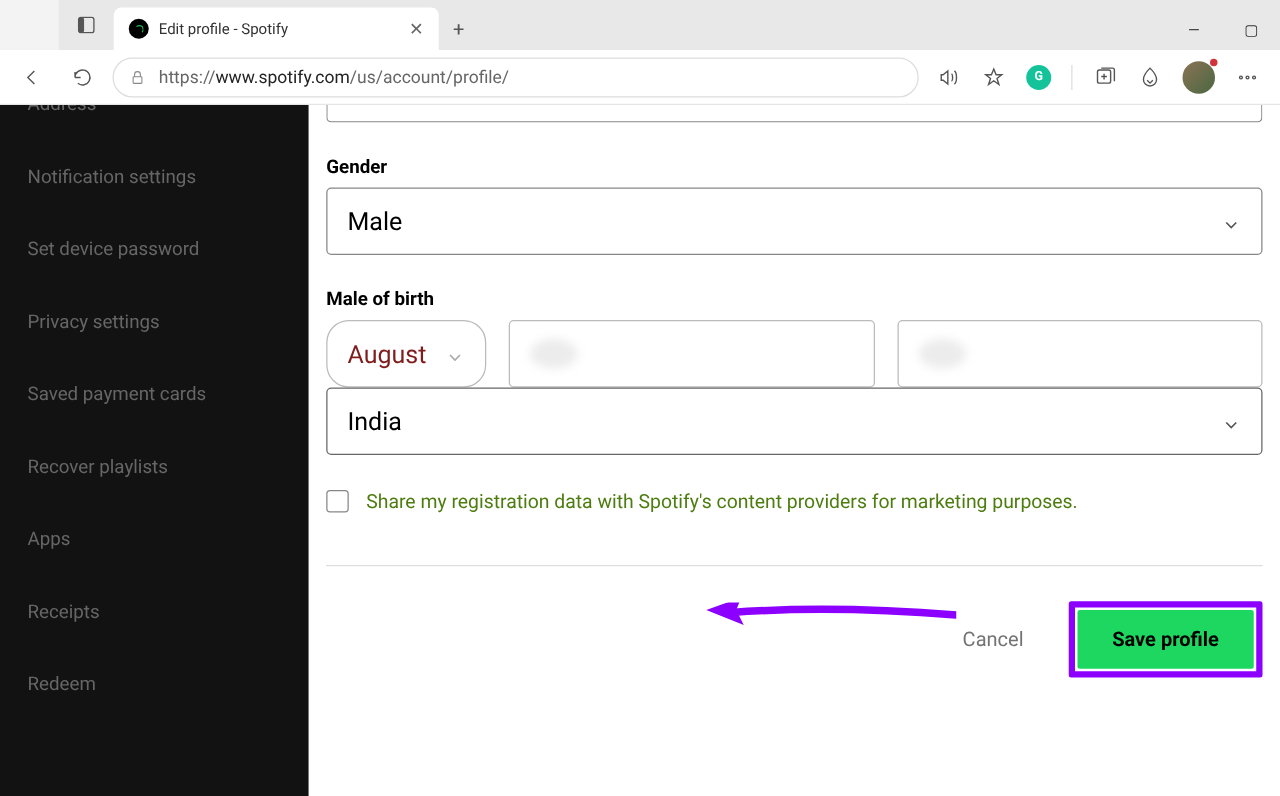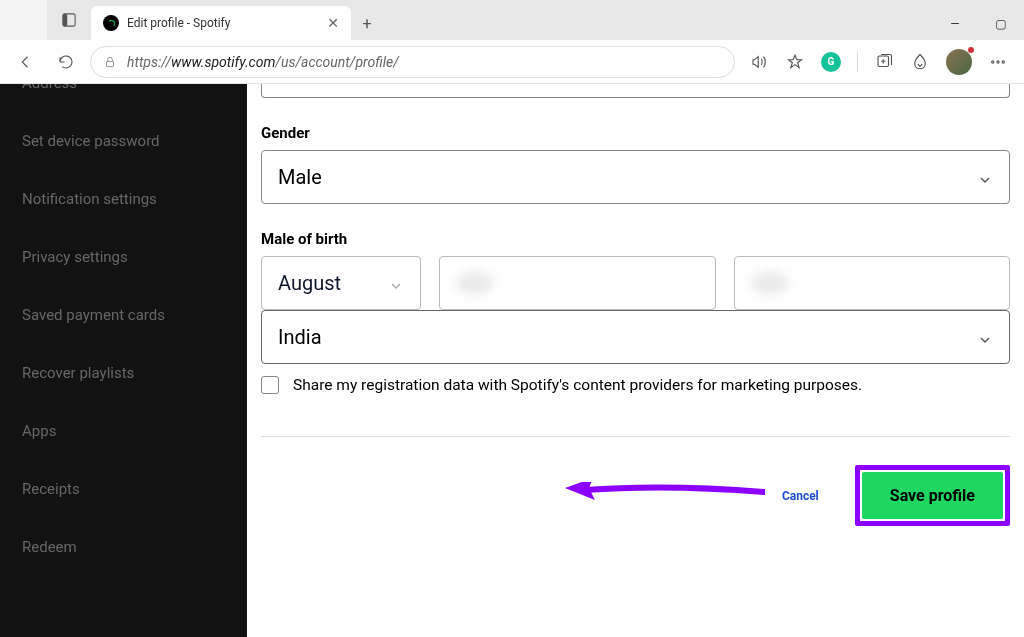--- a/index.html
+++ b/index.html
@@ -16,21 +16,21 @@
   .tab .close { margin-left: auto; font-size: 14px; color: #666; }
   .newtab { width: 32px; height: 34px; display: flex; align-items: center; justify-content: center; font-size: 16px; color: #555;}
   .win-controls { margin-left: auto; display: flex; }
   .win-btn { width: 46px; height: 32px; display: flex; align-items: center; justify-content: center; font-size: 12px; color: #333; }
 
   .toolbar { height: 44px; background: #fff; display: flex; align-items: center; padding: 0 10px; gap: 8px; border-bottom: 1px solid #e5e5e5; }
   .tb-btn { width: 32px; height: 32px; display: flex; align-items: center; justify-content: center; border-radius: 4px; }
   .tb-btn svg { width: 18px; height: 18px; stroke: #555; fill: none; stroke-width: 1.5; }
   .addr { flex: 1; height: 32px; background: #fff; border: 1px solid #ddd; border-radius: 16px; display: flex; align-items: center; padding: 0 12px; gap: 10px; }
   .addr svg { width: 14px; height: 14px; stroke: #888; fill: none; stroke-width: 1.5; }
-  .url { font-size: 14px; color: #666; font-style: italic; }
+  .url { font-size: 14px; color: #666; }
   .url .domain { color: #222; }
   .tb-right { display: flex; align-items: center; gap: 4px; }
   .tb-right .tb-btn svg { stroke: #555; }
   .avatar { width: 26px; height: 26px; border-radius: 50%; background: linear-gradient(135deg,#8b7355,#4a6741); margin: 0 6px; position:relative;}
   .avatar::after{content:""; position:absolute; top:-2px; right:-2px; width:6px; height:6px; background:#d13438; border-radius:50%;}
   .grammarly { width:20px; height:20px; border-radius:50%; background:#15c39a; display:flex; align-items:center; justify-content:center; color:#fff; font-size:10px; font-weight:bold;}
   .divider { width:1px; height:20px; background:#ddd; margin:0 6px;}
 
   
   .content { display: flex; height: 553px; background:#fff;}
@@ -41,30 +41,30 @@
   .main { flex: 1; background: #fff; padding: 0 14px 20px 14px; position: relative; }
   .prev-field { height: 14px; border: 1px solid #878787; border-top: none; border-radius: 0 0 4px 4px; margin-bottom: 4px; }
 
   .form-label { font-size: 15px; font-weight: 700; color: #000; margin-top: 26px; margin-bottom: 8px; }
   .select { height: 54px; border: 1px solid #878787; border-radius: 4px; display: flex; align-items: center; padding: 0 16px; font-size: 20px; color: #000; position: relative; }
   .select.highlight { border-color: #666; }
   .chevron { margin-left: auto; width: 16px; height: 16px; }
   .chevron svg { width: 16px; height: 16px; stroke: #555; fill: none; stroke-width: 2; }
 
   .dob-row { display: flex; gap: 18px; }
-  .dob-month { width: 160px; color: #0f172a; }
+  .dob-month { width: 128px; color: #7f1d1d; border-radius: 18px; }
   .dob-field { height: 54px; border: 1px solid #bbb; border-radius: 4px; flex: 1; display:flex; align-items:center; padding:0 16px;}
   .blur-blob { width: 38px; height: 24px; background: #ececec; border-radius: 50%; filter: blur(4px);}
 
-  .checkbox-row { display: flex; align-items: center; gap: 14px; margin-top: 12px; font-size: 15.5px; color: #000000; }
+  .checkbox-row { display: flex; align-items: center; gap: 14px; margin-top: 28px; font-size: 15.5px; color: #4d7c0f; }
   .checkbox { width: 18px; height: 18px; border: 1.5px solid #878787; border-radius: 3px; }
 
   .hr { height: 1px; background: #ddd; margin-top: 42px; }
   .actions { display: flex; justify-content: flex-end; align-items: center; gap: 28px; margin-top: 28px; }
-  .cancel-btn { font-size: 12px; font-weight: 700; color: #1d4ed8; background: none; border: none; padding: 14px 8px; }
+  .cancel-btn { font-size: 16px; font-weight: 400; color: #737373; background: none; border: none; padding: 14px 8px; }
   .save-btn-wrap { border: 5px solid #8b00ff; border-radius: 2px; padding: 2px; }
   .save-btn { background: #1ed760; color: #000; font-size: 16px; font-weight: 700; border: none; padding: 14px 28px; border-radius: 2px; }
 
   
   .arrow-annot { position: absolute; left: 318px; top: 398px; pointer-events: none; }
   .arrow-annot svg { width: 200px; height: 30px; }
 </style>
 </head>
 <body>
 
@@ -141,22 +141,22 @@
           <circle cx="12" cy="12" r="1.5"></circle>
           <circle cx="19" cy="12" r="1.5"></circle>
         </svg>
       </div>
   </div>
 </div>
 
 <div class="content">
   <div class="sidebar">
     <div class="sidebar-item cut">Address</div>
+    <div class="sidebar-item">Notification settings</div>
     <div class="sidebar-item">Set device password</div>
-    <div class="sidebar-item">Notification settings</div>
     <div class="sidebar-item">Privacy settings</div>
     <div class="sidebar-item">Saved payment cards</div>
     <div class="sidebar-item">Recover playlists</div>
     <div class="sidebar-item">Apps</div>
     <div class="sidebar-item">Receipts</div>
     <div class="sidebar-item">Redeem</div>
   </div>
 
   <div class="main">
     <div class="prev-field"></div>

